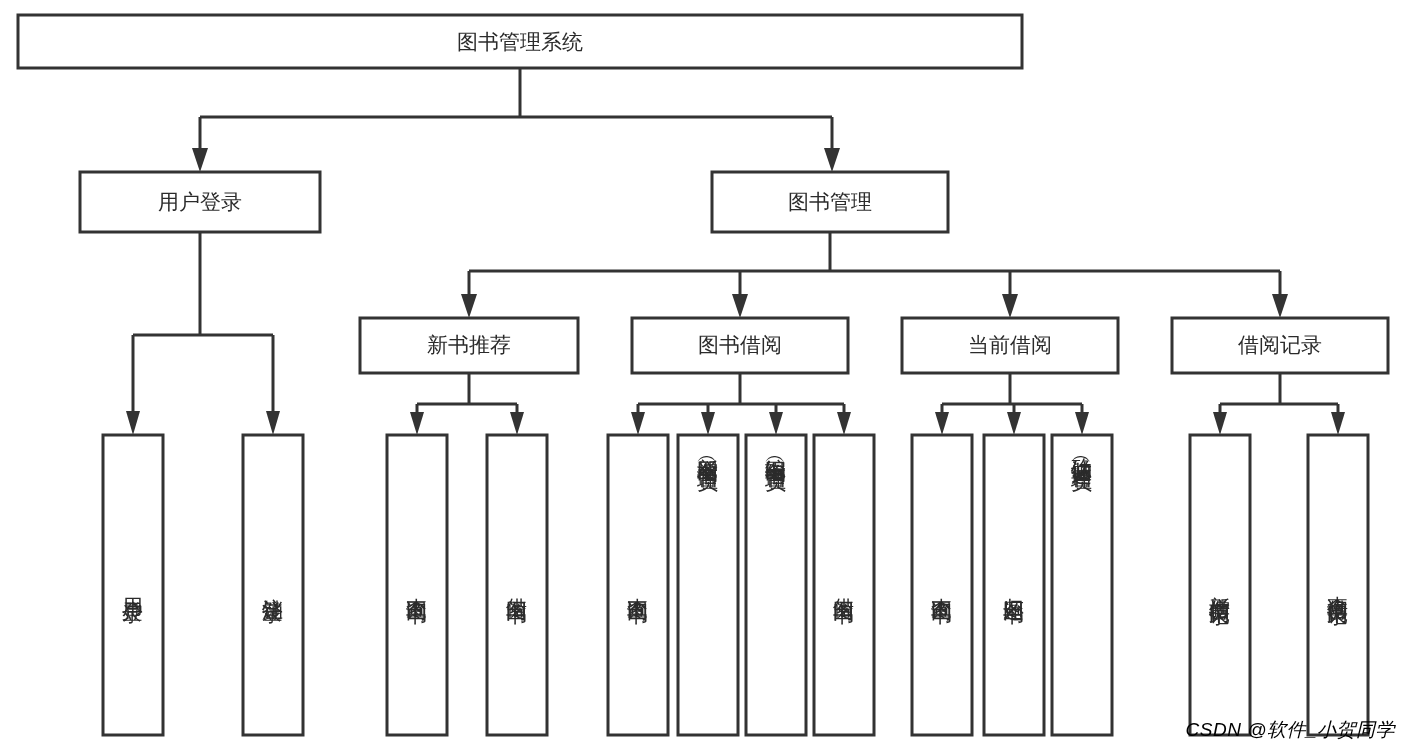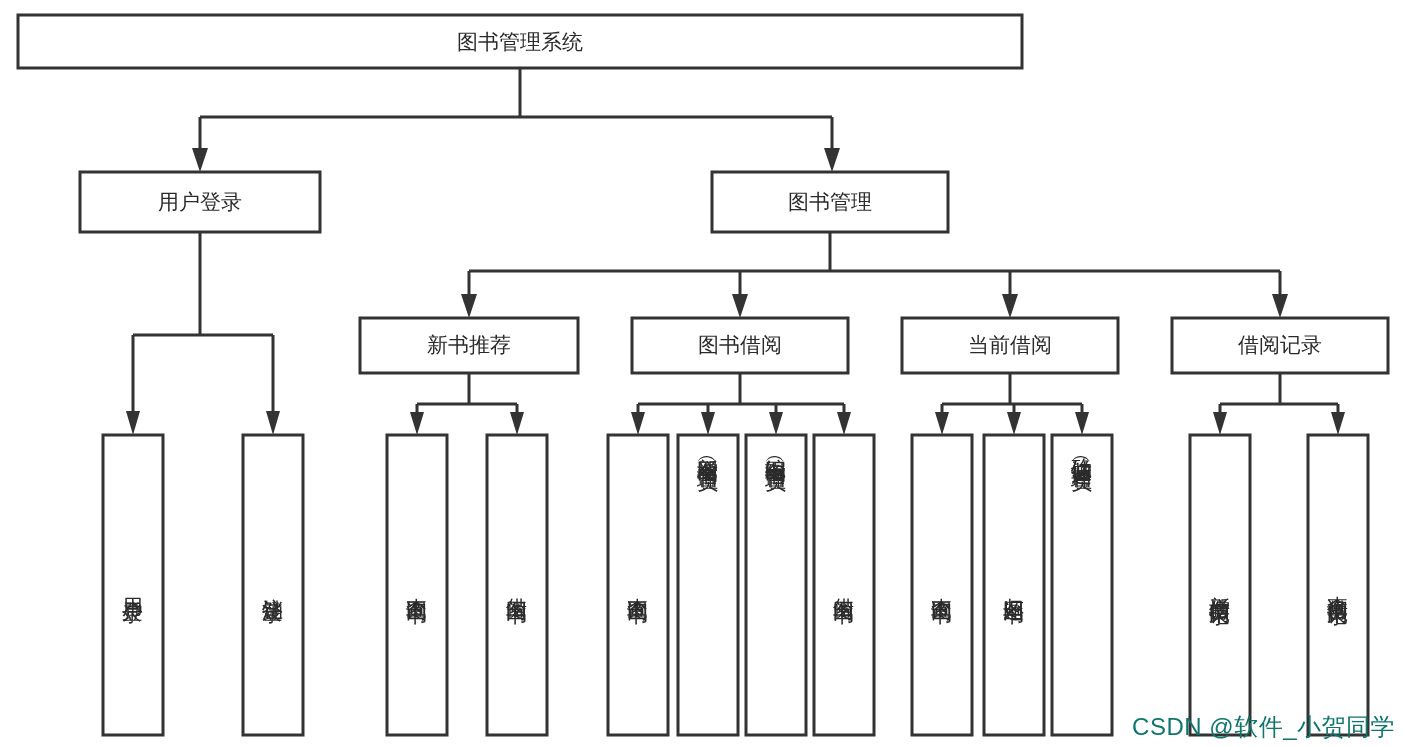--- a/index.html
+++ b/index.html
@@ -62,24 +62,25 @@
     justify-content: center;
     pointer-events: none;
   }
   .vlabel-wrap.align-middle { align-items: center; }
   .vlabel-wrap.align-start  { align-items: flex-start; }
   .watermark {
     position: absolute;
     right: 10px;
     bottom: 4px;
     font-family: "Liberation Sans", "DejaVu Sans", sans-serif;
-    font-size: 24px;
-    color: #0f766e;
+    font-size: 19px;
+    color: #000000;
     white-space: nowrap;
     letter-spacing: 0.5px;
+    font-style: italic;
   }
 </style>
 </head>
 <body>
 
 <div id="diagram-root">
 
   <svg class="canvas" viewBox="0 0 1405 747" xmlns="http://www.w3.org/2000/svg">
 
     <g>

